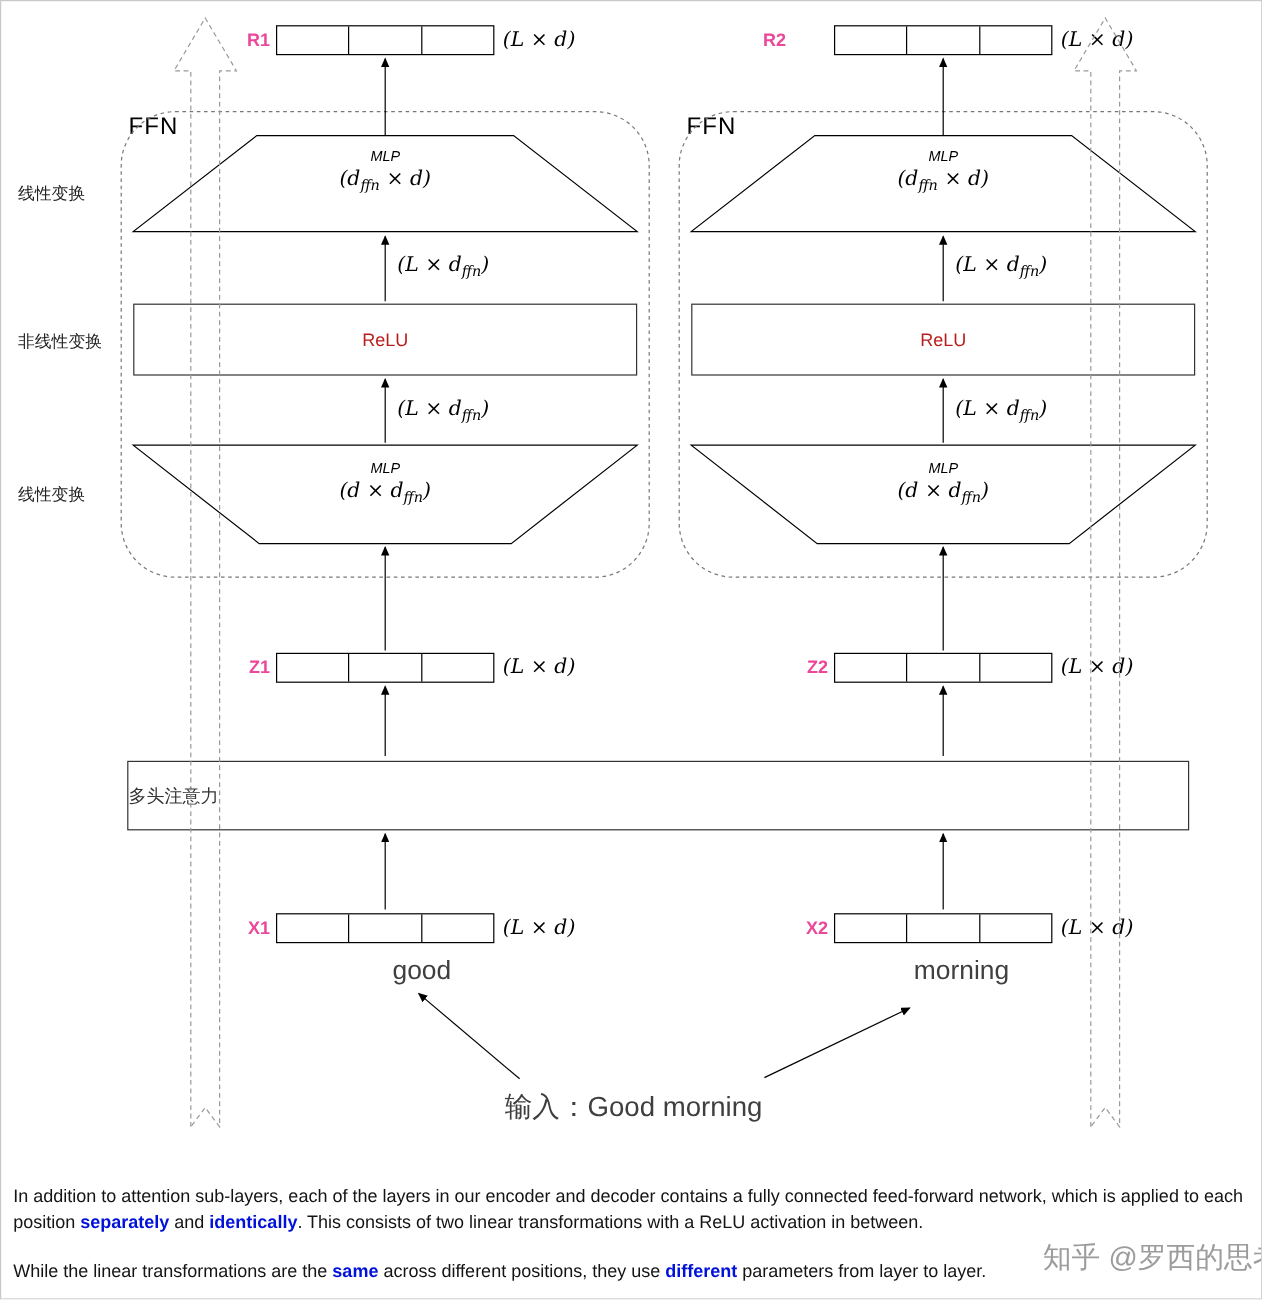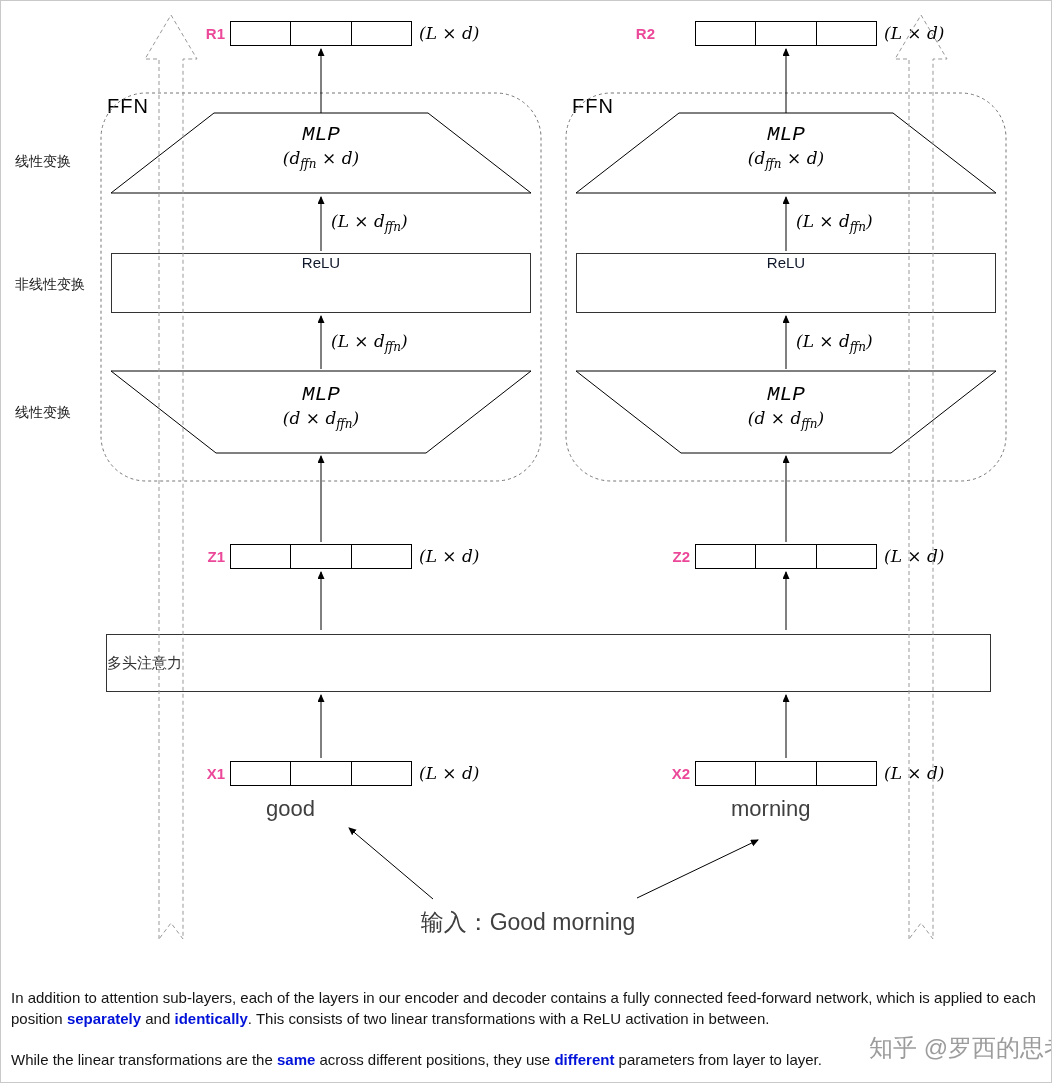--- a/index.html
+++ b/index.html
@@ -7,26 +7,26 @@
   #stage{position:relative;width:1052px;height:1083px;background:#fff;border:1px solid #c9c9c9;overflow:hidden;font-family:"Liberation Sans",sans-serif;color:#000}
   svg.overlay{position:absolute;left:0;top:0;pointer-events:none}
   .tokbox{position:absolute;width:182px;height:25px;display:flex;border:1px solid #000;background:#fff}
   .tokbox .cell{flex:1;border-right:1px solid #000}
   .tokbox .cell:last-child{border-right:0}
   .toklabel{position:absolute;width:34px;text-align:right;font-weight:bold;font-size:15px;line-height:25px;color:#ec4899}
   .math{font-family:"DejaVu Serif","Liberation Serif",serif;font-style:italic;font-size:17px;color:#000;white-space:nowrap}
   .math sub{font-size:12px;line-height:0}
   .dim-annot{position:absolute;line-height:25px}
   .mlp-label{position:absolute;width:200px;text-align:center}
-  .mlp-label .mlp-name{font-family:Liberation Mono, monospace;font-style:italic;font-size:21px;margin-bottom:2px}
-  .relu-box{position:absolute;width:420px;height:60px;border:1px solid #333;display:flex;align-items:flex-start;justify-content:center;font-size:15px;color:#0f172a;background:transparent}
+  .mlp-label .mlp-name{font-family:Liberation Sans, sans-serif;font-style:italic;font-size:12px;margin-bottom:2px}
+  .relu-box{position:absolute;width:420px;height:60px;border:1px solid #333;display:flex;align-items:center;justify-content:center;font-size:15px;color:#b91c1c;background:transparent}
   .attn-box{position:absolute;left:105px;top:633px;width:885px;height:58px;border:1px solid #333;display:flex;align-items:center;justify-content:flex-start;font-size:15px;color:#333;background:transparent}
   .ffn-label{position:absolute;font-size:20px;color:#000;letter-spacing:1px}
   .side-label{position:absolute;left:14px;font-size:14px;color:#222}
-  .word{position:absolute;width:110px;text-align:left;font-size:22px;color:#3f3f3f}
+  .word{position:absolute;width:110px;text-align:right;font-size:22px;color:#3f3f3f}
   .input-prompt{position:absolute;left:377px;top:906px;width:300px;text-align:center;font-size:23px;color:#3f3f3f}
   .footnote{position:absolute;font-size:13px;color:#222}
   .footnote .fmath{font-family:"DejaVu Serif","Liberation Serif",serif;font-style:italic;font-size:15px}
   .para{position:absolute;left:10px;width:1036px;font-size:15px;color:#141414;line-height:21px}
   .para .em{font-weight:bold;color:#0012d9}
   .watermark{position:absolute;left:868px;top:1031px;font-size:24px;color:#9c9c9c;white-space:nowrap}
 </style>
 </head>
 <body>
 

